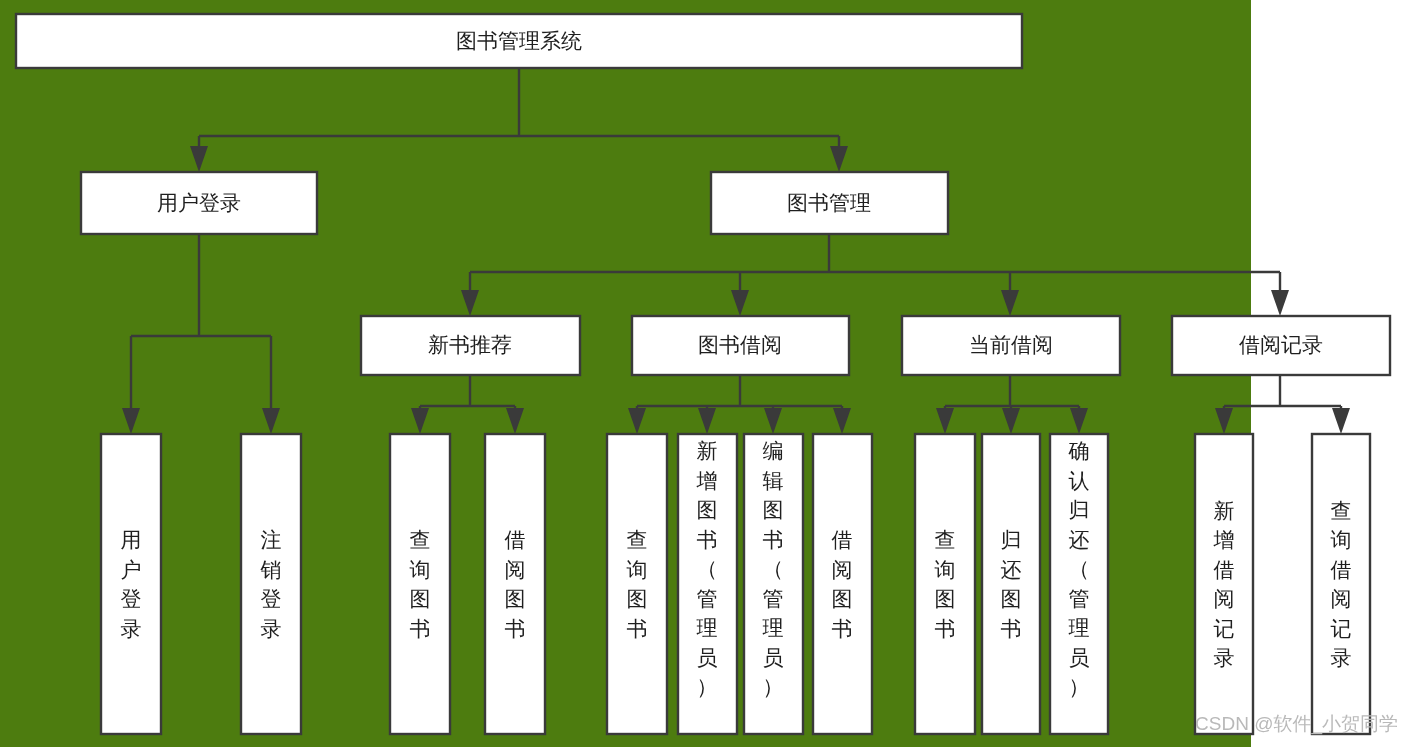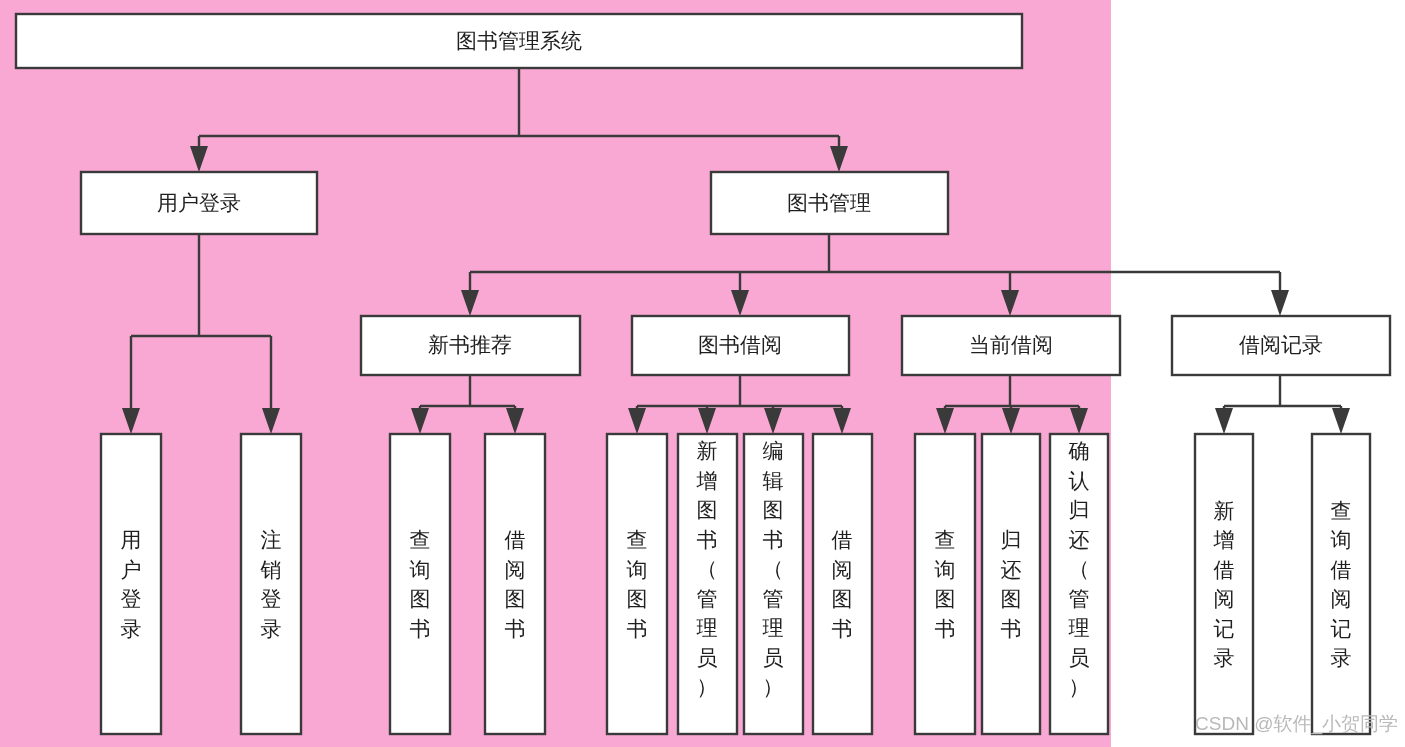--- a/index.html
+++ b/index.html
@@ -10,23 +10,23 @@
   }
   body {
     width: 1405px;
     height: 747px;
     font-family: "Liberation Sans", "DejaVu Sans", sans-serif;
     overflow: hidden;
     position: relative;
   }
   #diagram-root {
     position: relative;
-    width: 1111px;
+    width: 1251px;
     height: 747px;
-    background: #f9a8d4;
+    background: #4d7c0f;
   }
   svg.diagram-canvas {
     position: absolute;
     left: 0;
     top: 0;
     width: 1405px;
     height: 747px;
     display: block;
   }
   .node-box {

